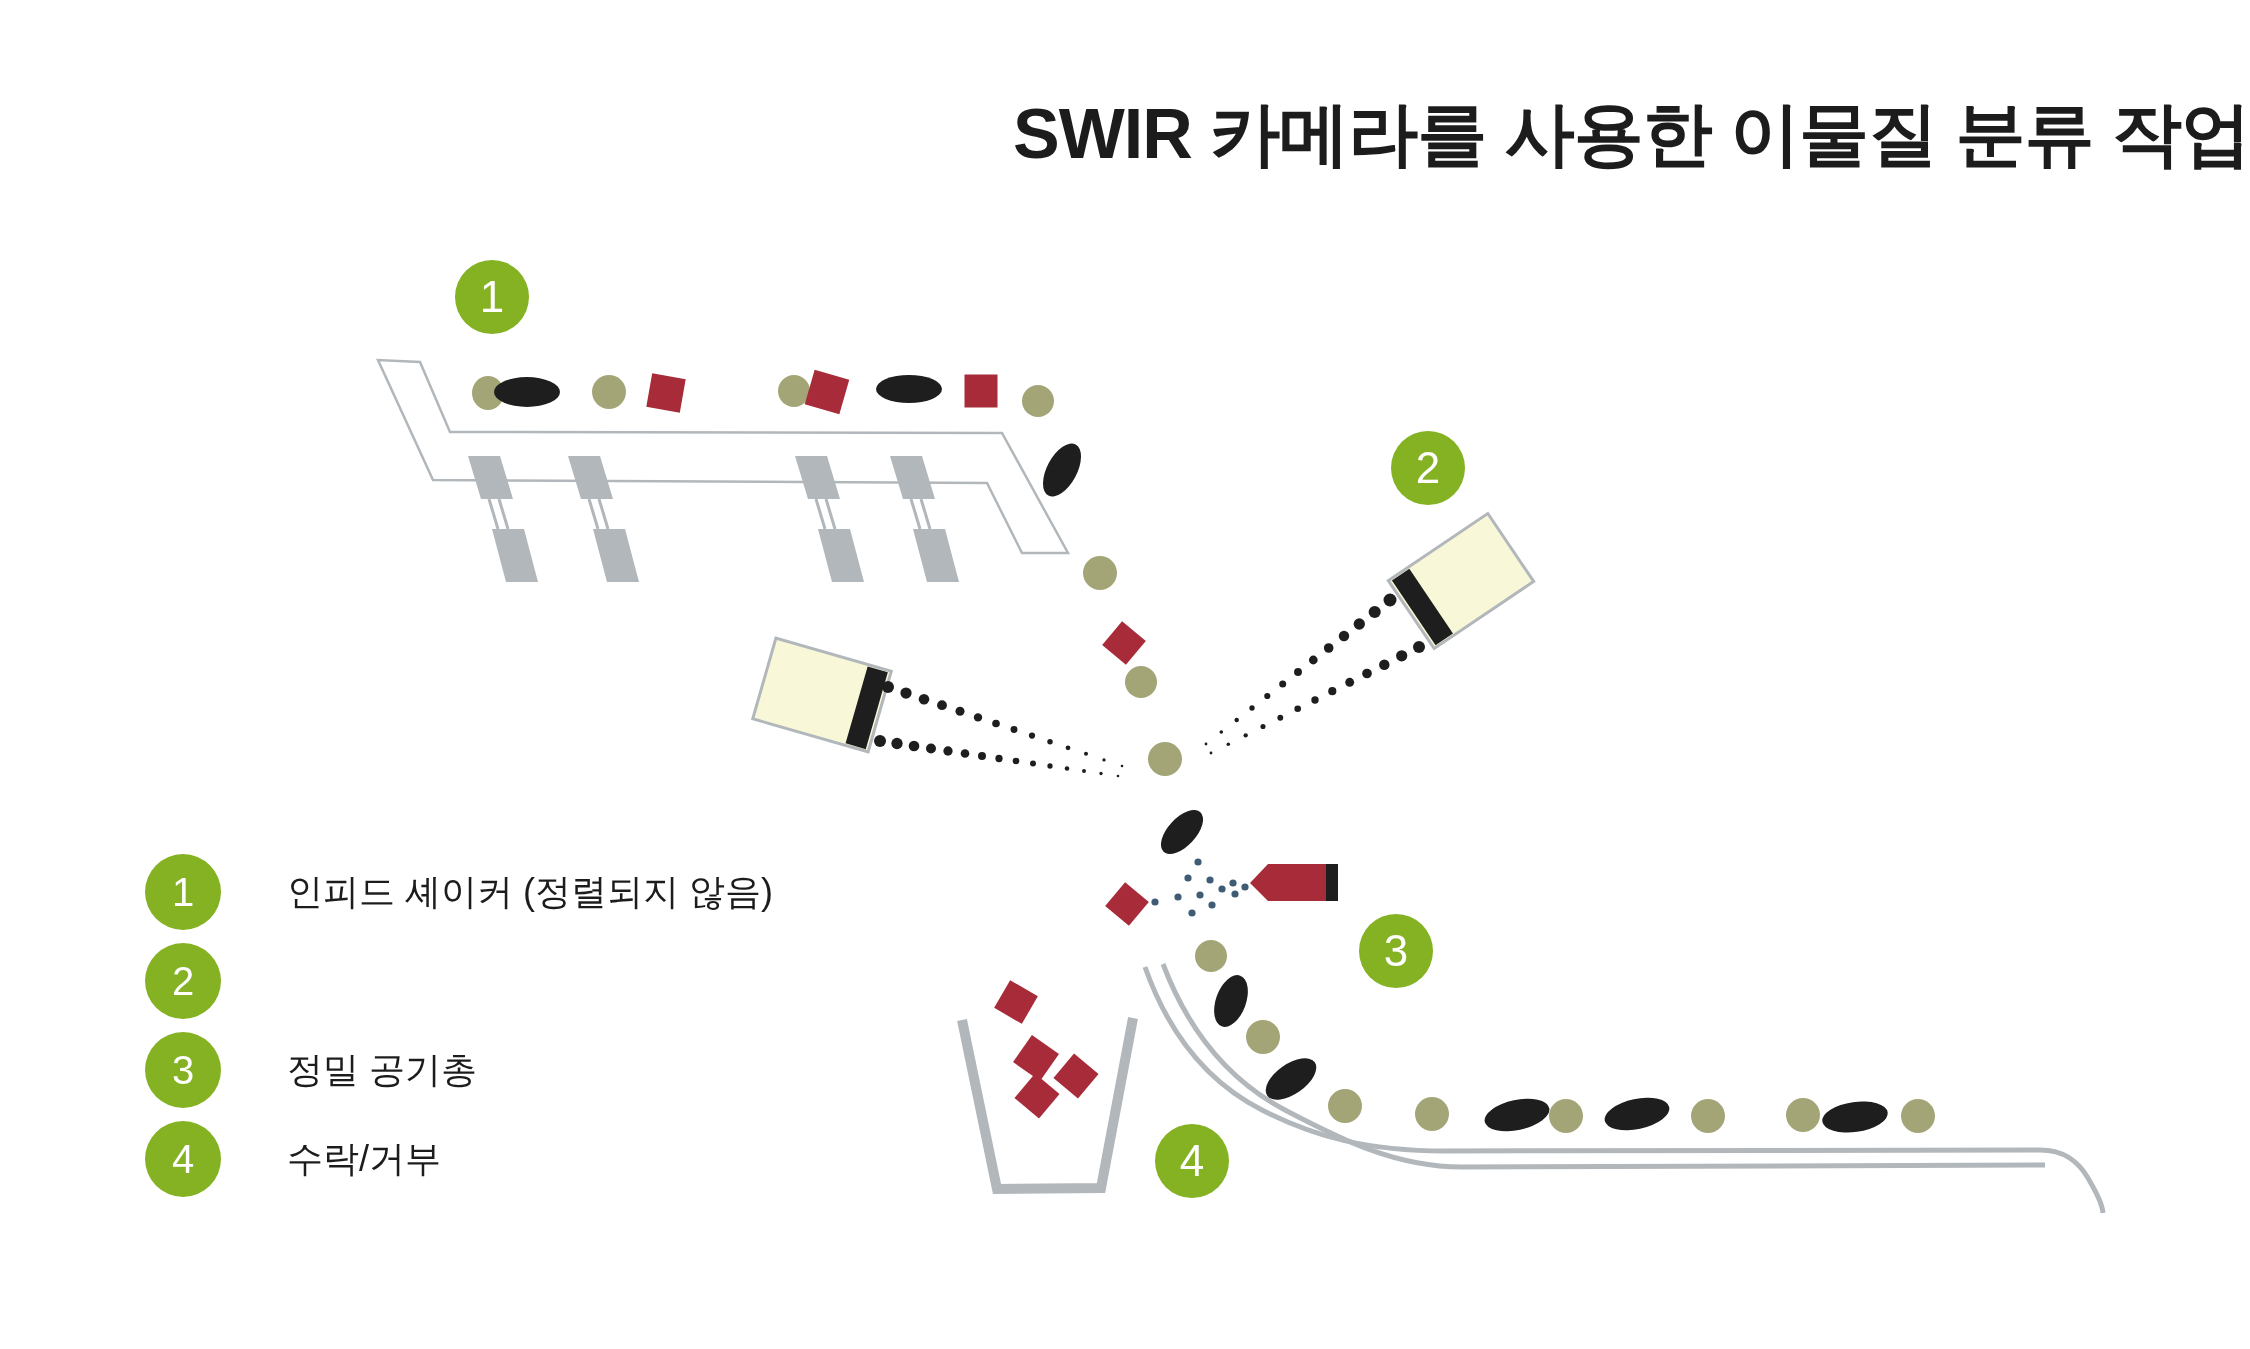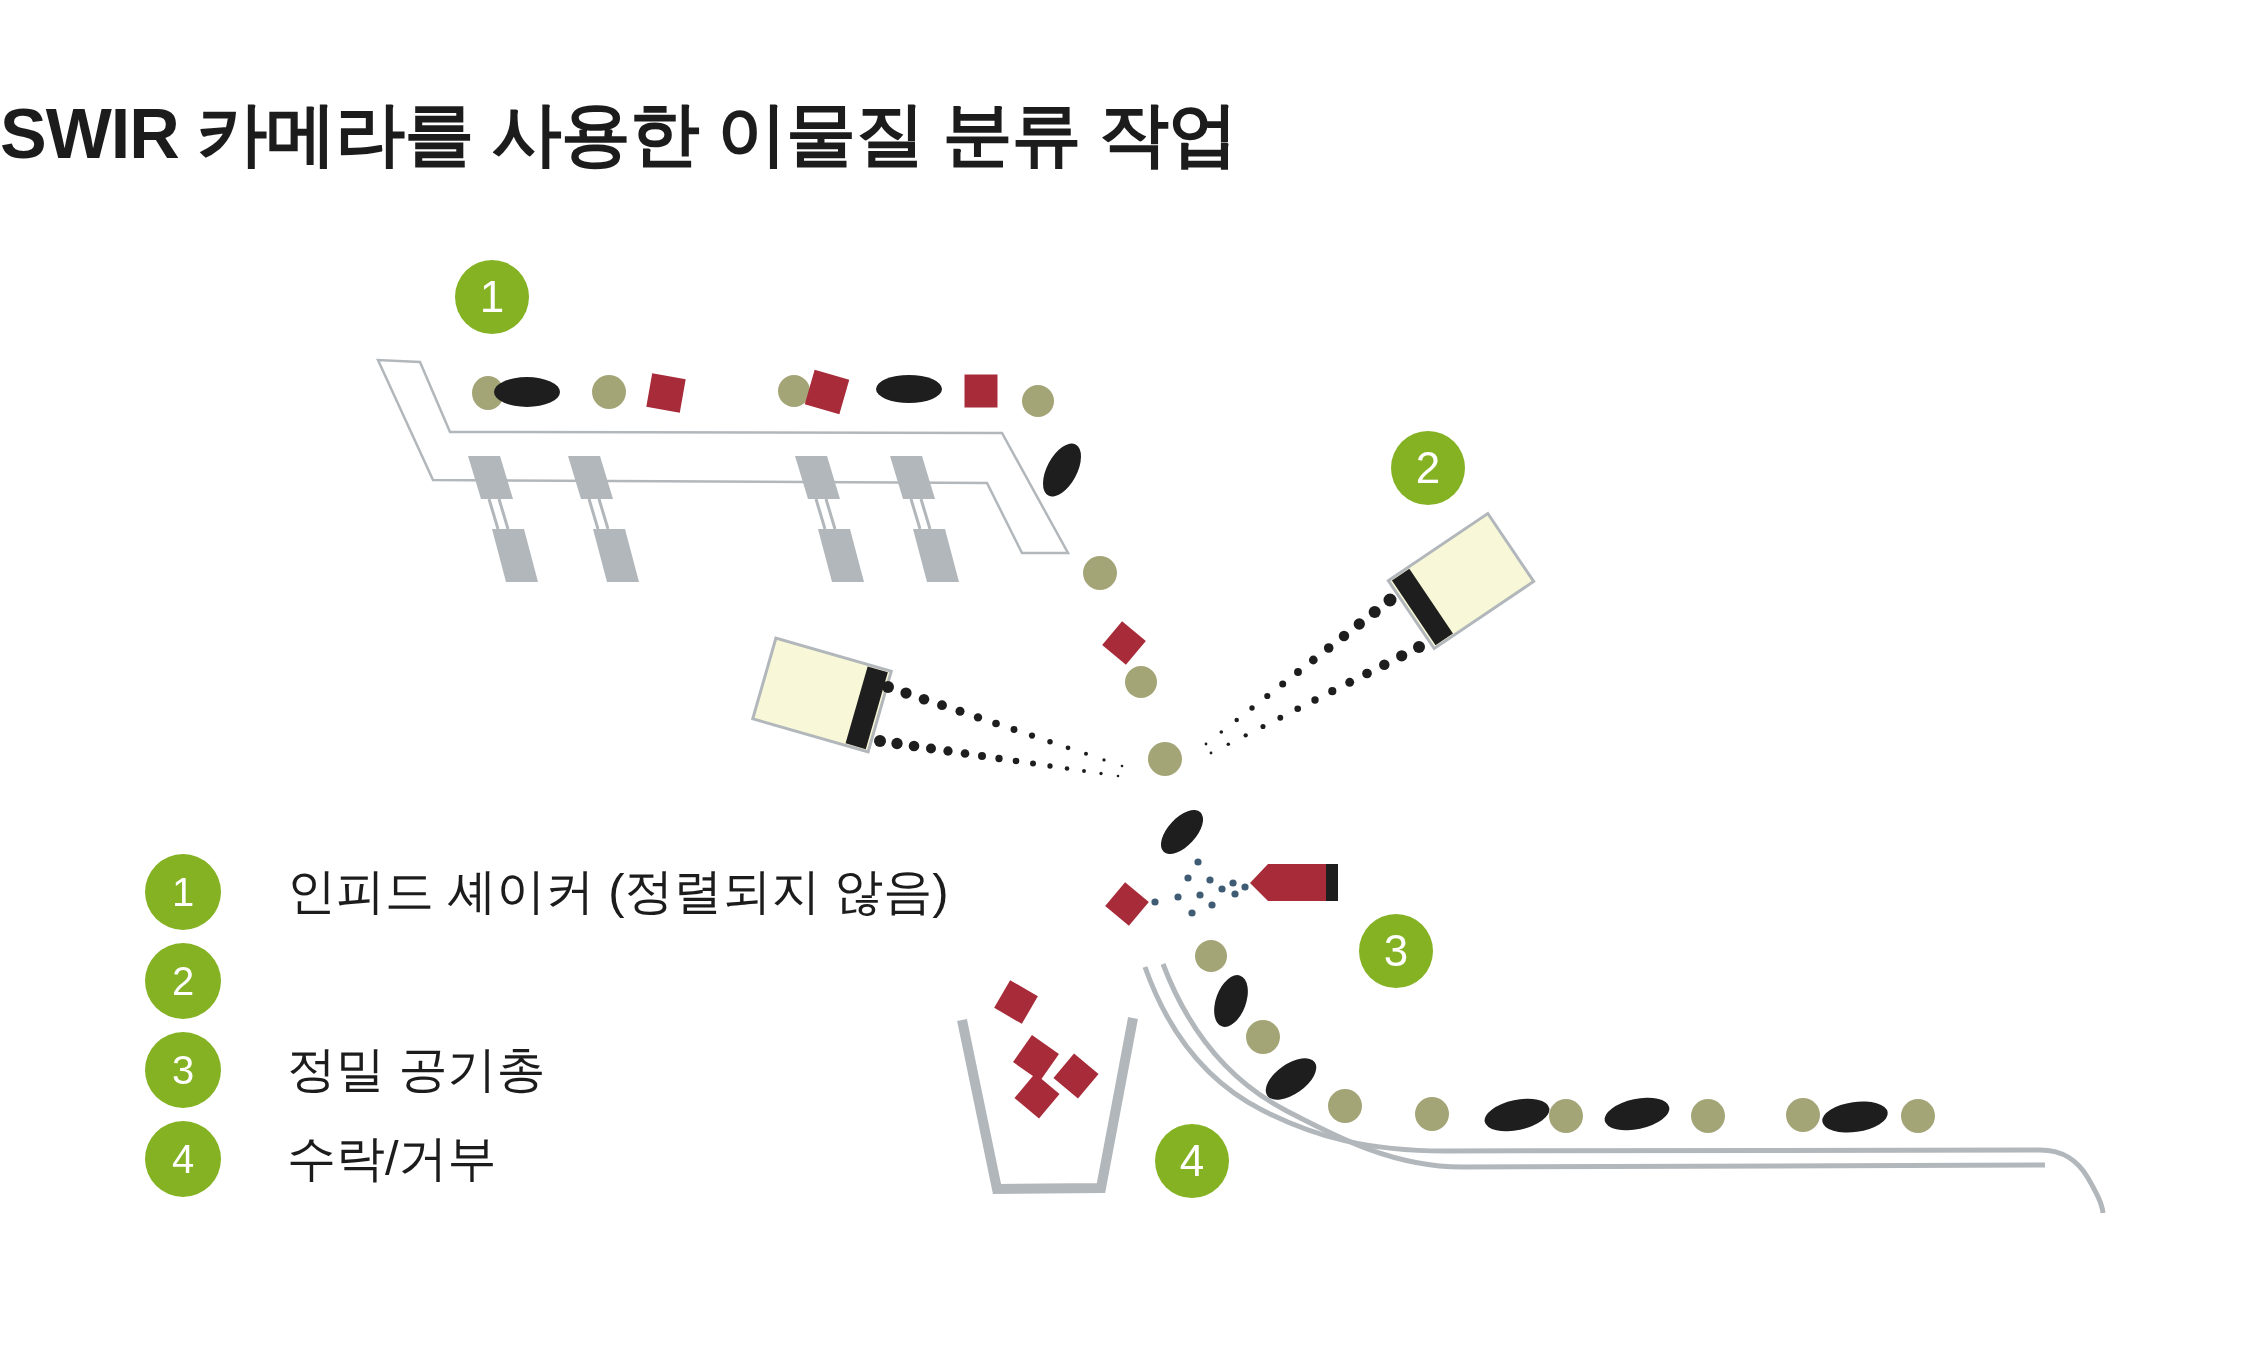--- a/index.html
+++ b/index.html
@@ -1,29 +1,29 @@
 <!DOCTYPE html>
 <html style="--color-background: #FFFFFF; --color-text: #1C1C1C; --color-accent_green: #84B223; --color-olive: #A4A577; --color-black: #1E1E1E; --color-red: #A82B39; --color-structure_gray: #B2B7BB; --color-spray_blue: #3F5C74; --color-camera_cream: #F8F8D8;"><head>
 <meta charset="utf-8">
 <style>
   html,body{margin:0;padding:0;background:#fff;}
   body{width:2250px;height:1349px;position:relative;overflow:hidden;
        font-family:"Liberation Sans","DejaVu Sans",sans-serif;}
   .canvas{position:absolute;inset:0;width:2250px;height:1349px;background:var(--color-background,#fff);}
 
-  .page-title{position:absolute;left:0;right:0;top:88px;text-align:left;
+  .page-title{position:absolute;left:0;right:0;top:88px;text-align:right;
     font-size:70px;font-weight:800;letter-spacing:-1px;color:var(--color-text,#1c1c1c);}
 
   .legend{position:absolute;left:145px;top:854px;}
   .legend-row{display:flex;align-items:center;margin-bottom:13px;height:76px;}
   .legend-badge{width:76px;height:76px;border-radius:50%;flex:0 0 76px;
     background:var(--color-accent_green,#84b223);color:#fff;
     display:flex;align-items:center;justify-content:center;
     font-size:40px;font-weight:300;}
-  .legend-label{margin-left:66px;font-size:49px;color:var(--color-text,#1c1c1c);white-space:nowrap;}
+  .legend-label{margin-left:66px;font-size:36px;color:var(--color-text,#1c1c1c);white-space:nowrap;}
 
   svg{position:absolute;inset:0;}
   .f-olive{fill:var(--color-olive,#a4a577);}
   .f-black{fill:var(--color-black,#1e1e1e);}
   .f-red{fill:var(--color-red,#a82b39);}
   .f-green{fill:var(--color-accent_green,#84b223);}
   .f-cream{fill:var(--color-camera_cream,#f8f8d8);}
   .f-gray{fill:var(--color-structure_gray,#b2b7bb);}
   .f-spray{fill:var(--color-spray_blue,#3f5c74);}
   .s-gray{stroke:var(--color-structure_gray,#b2b7bb);fill:none;}

